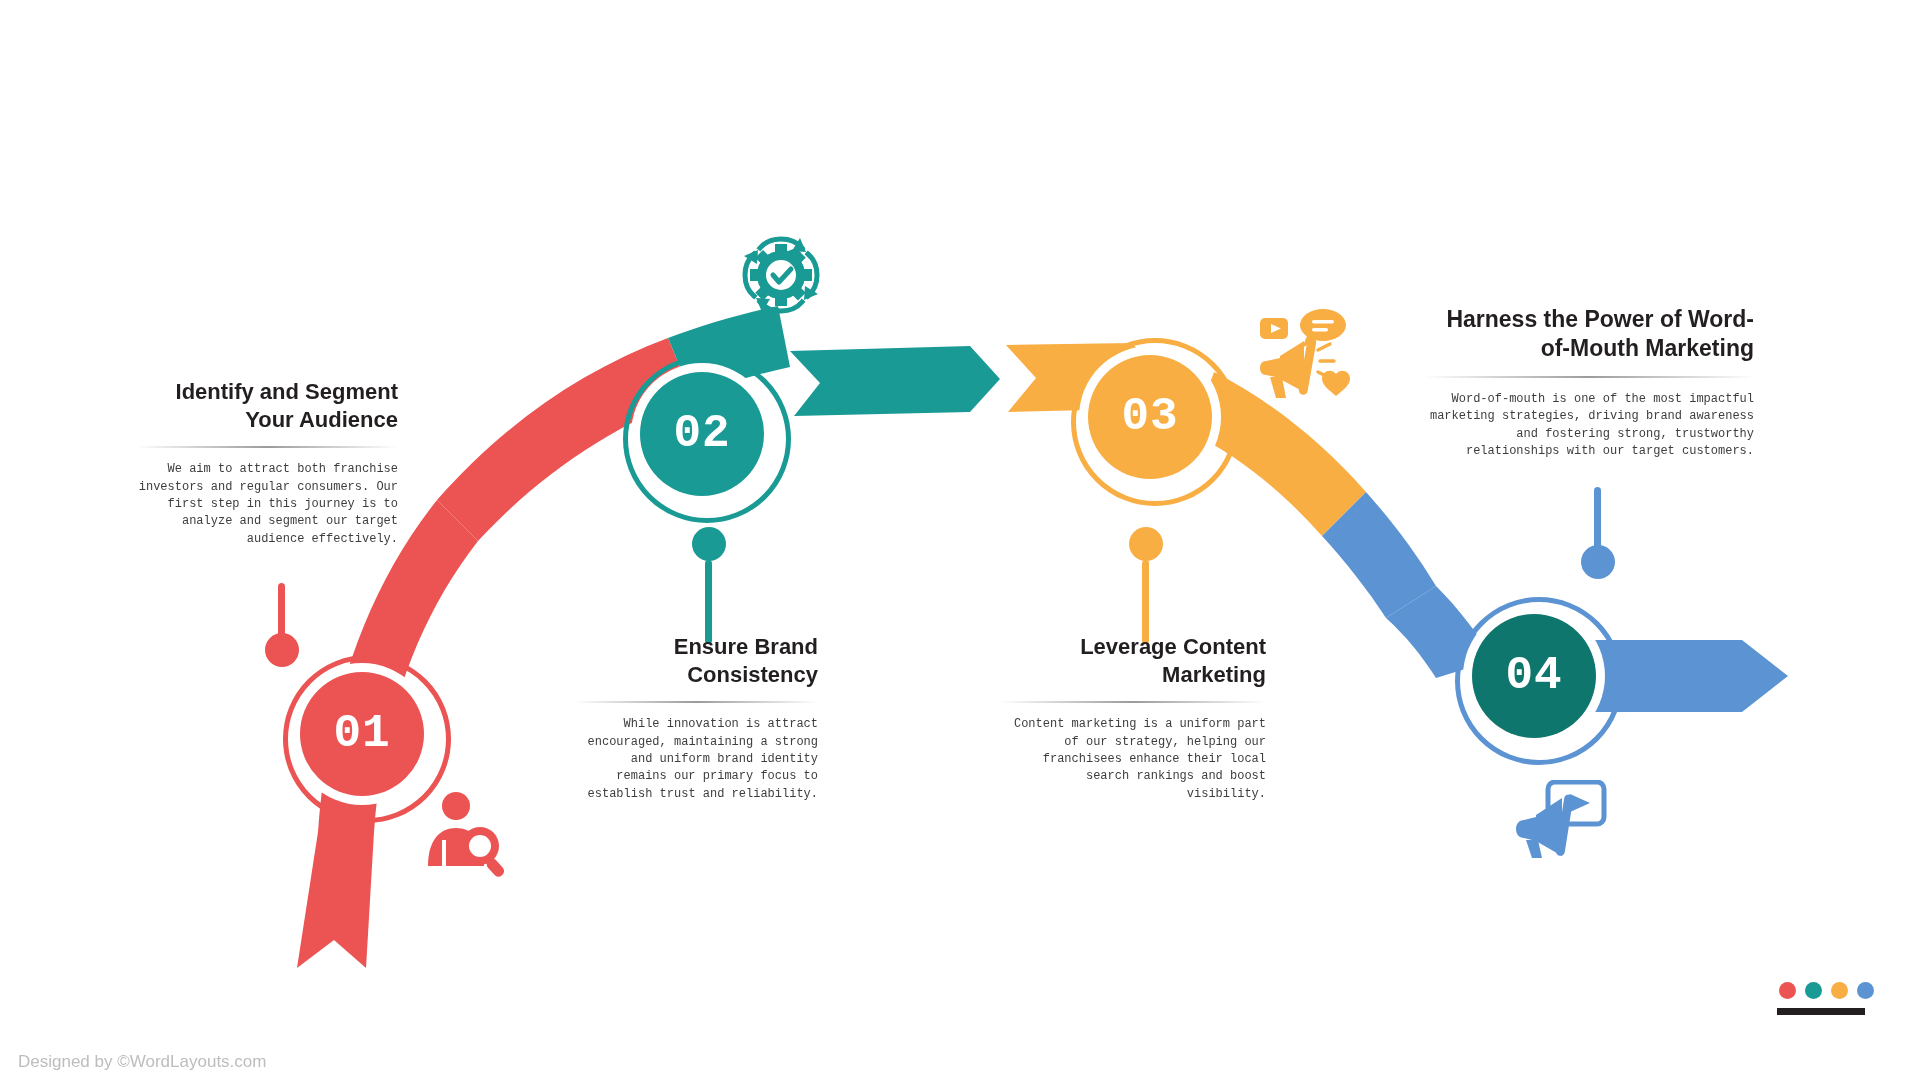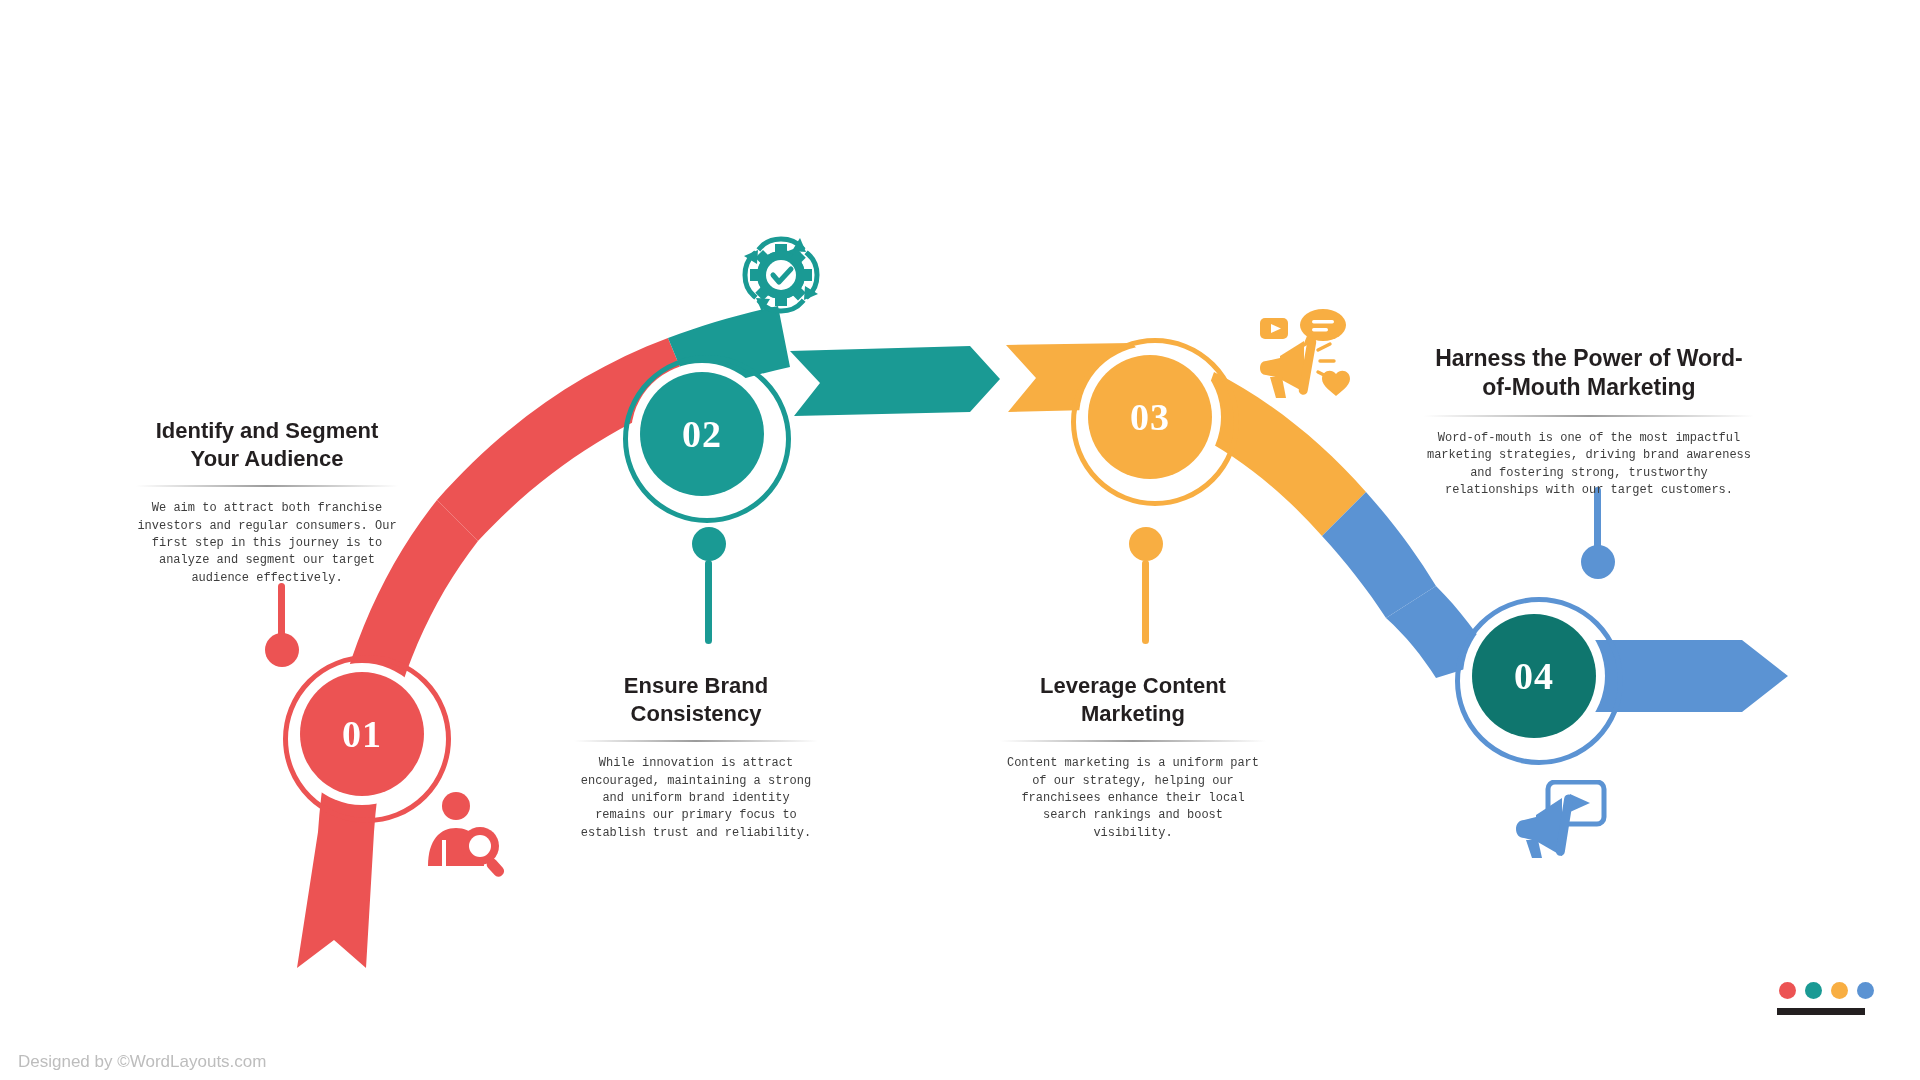--- a/index.html
+++ b/index.html
@@ -40,35 +40,35 @@
     display:flex; align-items:center; justify-content:center;
     box-shadow:0 0 0 9px #ffffff;
   }
   .badge::after {
     content:""; position:absolute; left:-17px; top:-17px;
     width:158px; height:158px; border-radius:50%;
     border:5px solid currentColor;
   }
   .badge span {
     position:relative; z-index:2;
-    color:#ffffff; font-size:38px; font-weight:bold;
+    color:#ffffff; font-size:46px; font-weight:bold;
     letter-spacing:1px;
-    font-family:Liberation Serif, serif;
+    font-family:Liberation Mono, monospace;
   }
   .b1 { left:300px; top:672px; background:#ec5353; color:#ec5353;align-items:center; }
   .b2 { left:640px; top:372px; background:#1a9a94; color:#1a9a94; }
   .b3 { left:1088px; top:355px; background:#f8ae42; color:#f8ae42; }
   .b4 { left:1472px; top:614px; background:#0f766e; color:#5b93d3; }
 
   
   .stem { position:absolute; width:7px; border-radius:4px; }
   .dot  { position:absolute; width:34px; height:34px; border-radius:50%; }
 
   
-  .block { position:absolute; text-align:center;margin-top:39px; }
+  .block { position:absolute; text-align:right; }
   .block h3 {
     font-size:22px; font-weight:bold; color:#231f20;
     line-height:1.28; font-family:"Liberation Sans", sans-serif;
   }
   .rule {
     height:2px; margin:12px auto 13px;
     background:linear-gradient(to right,rgba(160,160,160,0),#9b9b9b,rgba(160,160,160,0));
   }
   .block p {
     font-size:12px; color:#3d3d3d; line-height:1.45;

